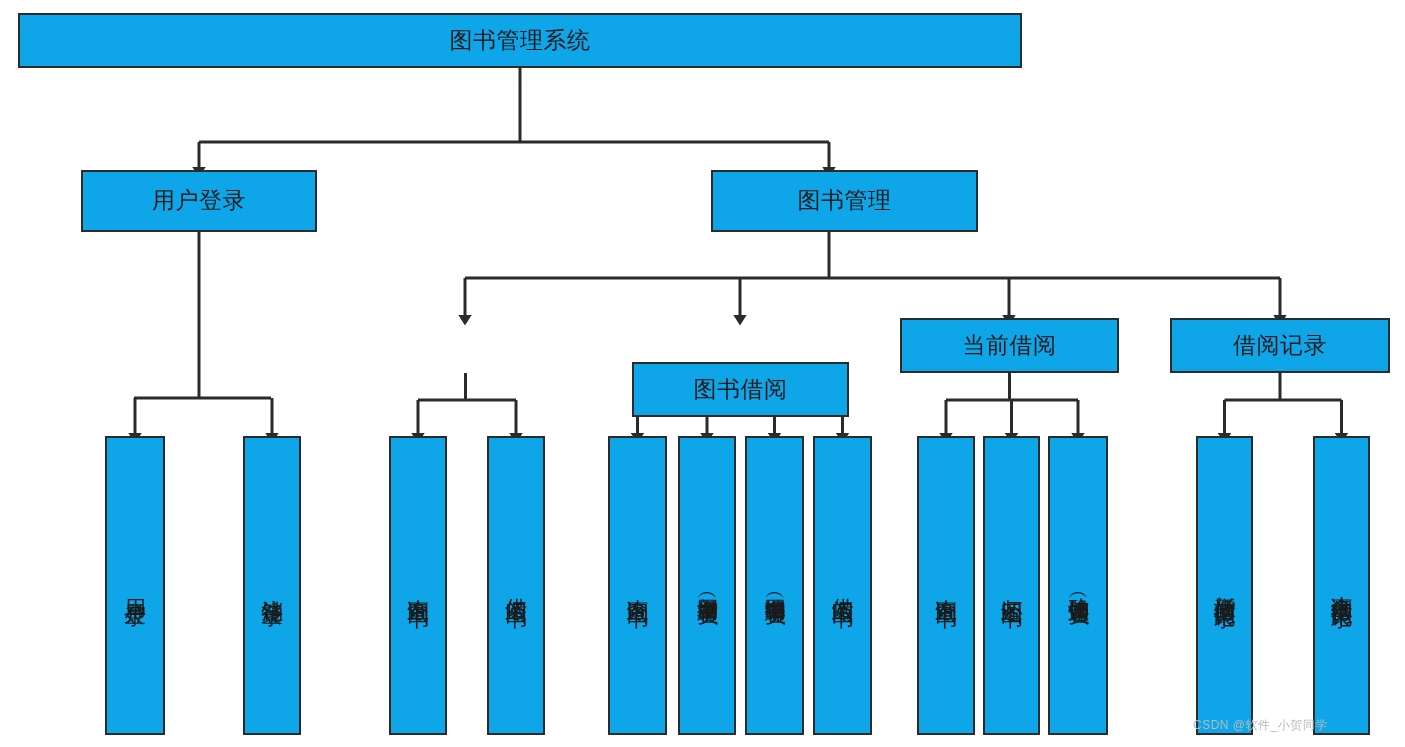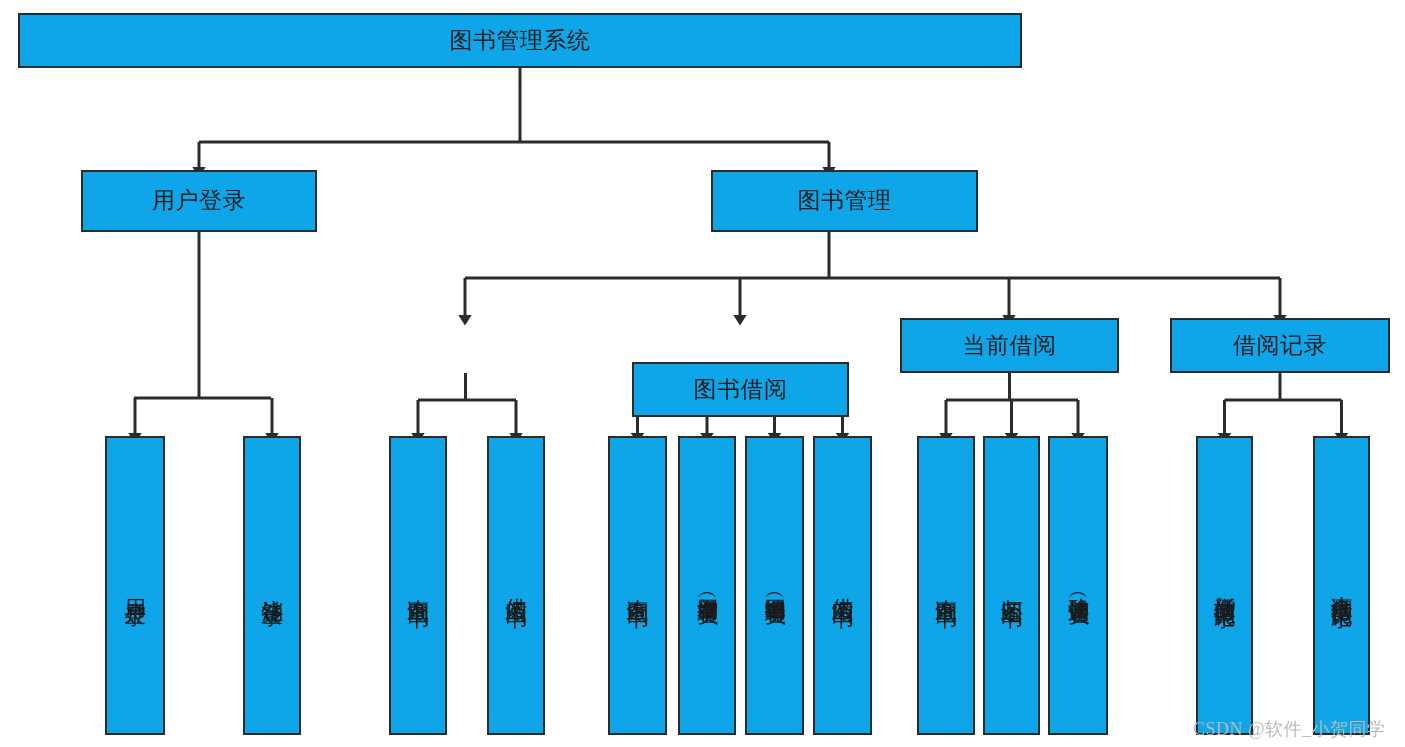--- a/index.html
+++ b/index.html
@@ -59,25 +59,25 @@
     color: #1a1a1a;
     text-align: center;
     font-family: "DejaVu Sans", "Liberation Sans", sans-serif;
   }
   .node-label-v.tight {
     letter-spacing: 1px;
     font-size: 21px;
   }
   .watermark {
     position: absolute;
-    font-size: 18px;
+    font-size: 12px;
     color: #b9b9b9;
     white-space: nowrap;
     letter-spacing: 0.5px;
-    font-family: Liberation Serif, serif;
+    font-family: Liberation Sans, sans-serif;
   }
 </style>
 </head>
 <body>
 
 <div id="diagram-root">
 
   <svg class="diagram-canvas" viewBox="0 0 1405 747" aria-hidden="true">
     <defs>
       <marker id="arrowHead" markerWidth="12" markerHeight="14" refX="1.5" refY="7" orient="auto" markerUnits="userSpaceOnUse">

